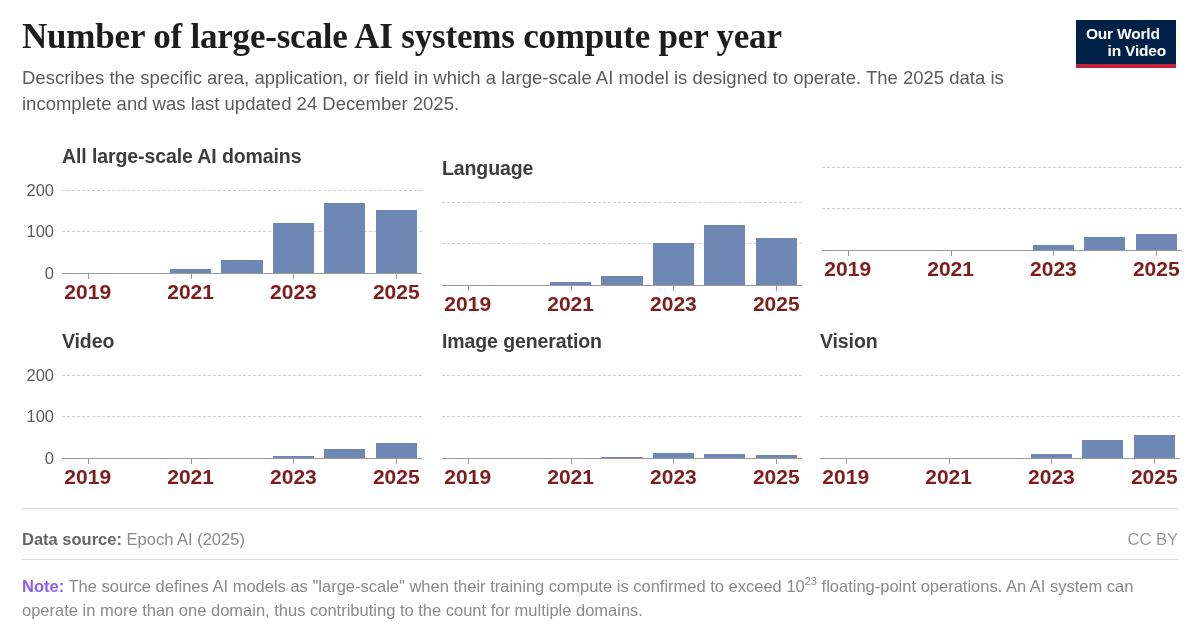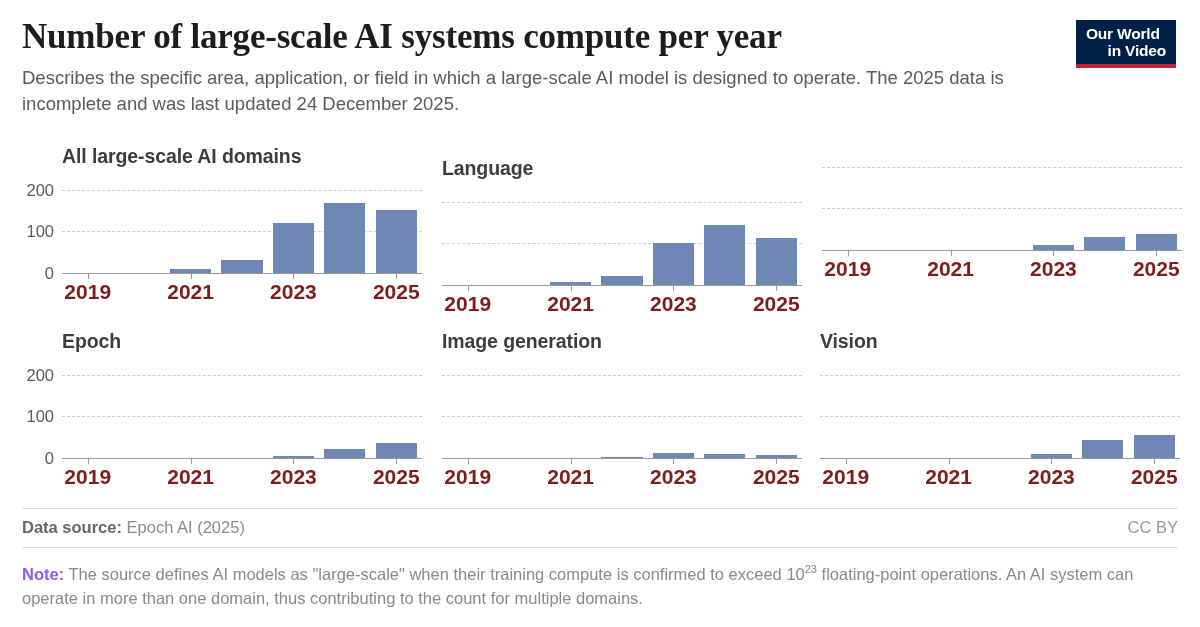--- a/index.html
+++ b/index.html
@@ -121,21 +121,21 @@
     background: #6e87b4;
   }
 
   
   #footer { position: absolute; left: 22px; top: 508px; width: 1156px; }
   .foot-rule { height: 1px; background: #dcdcdc; width: 100%; }
   #source-row {
     display: flex; align-items: baseline; justify-content: space-between;
     padding: 9px 0 10px 0;
   }
-  #source-text { font-size: 16.5px; color: #8a8a8a; }
+  #source-text { font-size: 16.5px; color: #8a8a8a; margin-top: 12px; }
   #source-text b { color: #666666; font-weight: 700; }
   #license-text { font-size: 16.5px; color: #9a9a9a; }
   #note-row { padding-top: 9px; }
   #note-text {
     font-size: 16.5px; line-height: 24px; color: #8a8a8a;
   }
   #note-text b { color: #8b5cf6; font-weight: 700; }
   #note-text sup { font-size: 11px; vertical-align: super; }
 </style>
 </head>
@@ -217,21 +217,21 @@
             <div class="xtick-mark" style="left: 128.571px; bottom: auto; top: 0px;"></div>
             <div class="xtick-label" style="left: 128.571px;">2021</div>
             <div class="xtick-mark" style="left: 231.429px; bottom: auto; top: 0px;"></div>
             <div class="xtick-label" style="left: 231.429px;">2023</div>
             <div class="xtick-mark" style="left: 334.286px; bottom: auto; top: 0px;"></div>
             <div class="xtick-label" style="left: 334.286px;">2025</div>
           </div>
         </div>
       </div>
       <div class="panel" style="left: 62px; top: 185px;">
-        <div class="panel-title">Epoch</div>
+        <div class="panel-title">Video</div>
         <div class="plot-wrap">
           <div class="axis-line" style="top: 96px;"></div>
           <div class="ytick" style="top: 96px;">0</div>
           <div class="gridline" style="top: 54.2609px;"></div>
           <div class="ytick" style="top: 54.2609px;">100</div>
           <div class="gridline" style="top: 12.5217px;"></div>
           <div class="ytick" style="top: 12.5217px;">200</div>
           <div class="bar" title="2023: 4" style="left: 210.857px; width: 41.1429px; height: 1.66957px; background: rgb(110, 135, 180);"></div>
           <div class="bar" title="2024: 21" style="left: 262.286px; width: 41.1429px; height: 8.76522px; background: rgb(110, 135, 180);"></div>
           <div class="bar" title="2025: 36" style="left: 313.714px; width: 41.1429px; height: 15.0261px; background: rgb(110, 135, 180);"></div>

